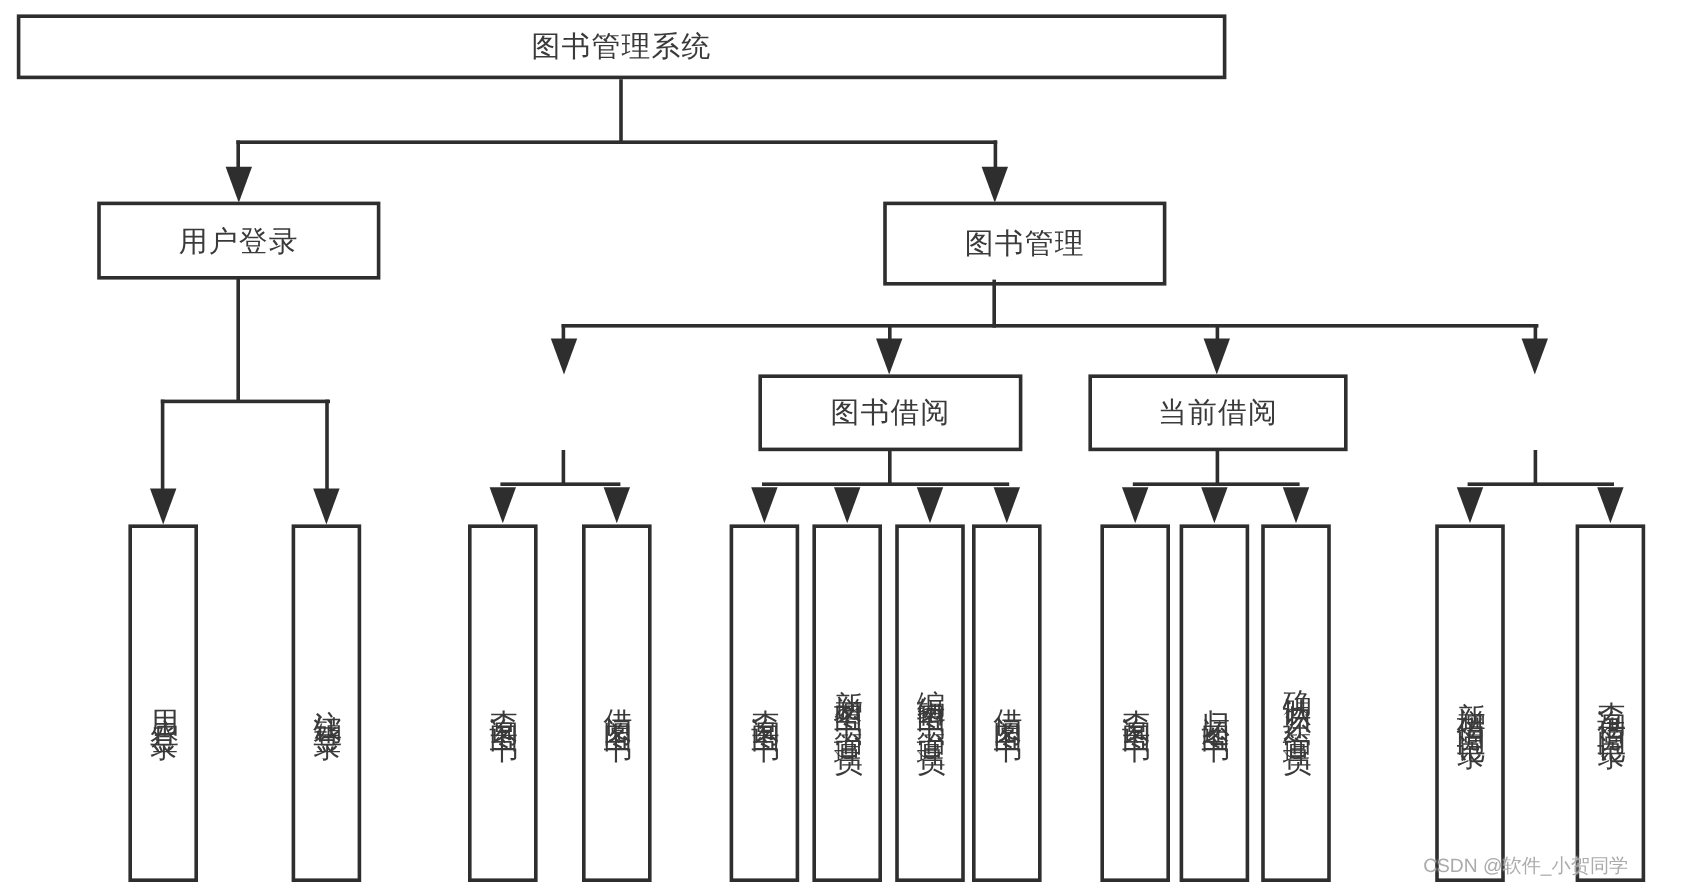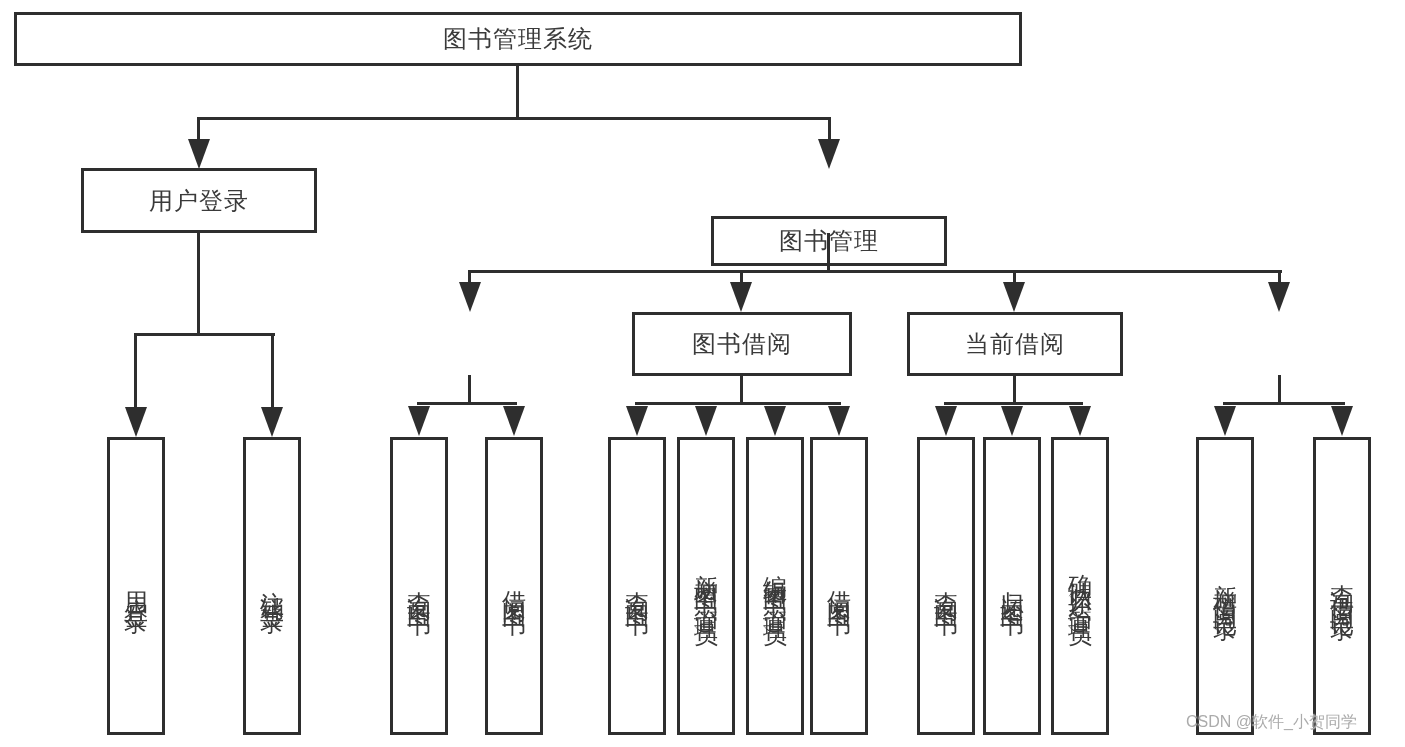--- a/index.html
+++ b/index.html
@@ -54,21 +54,21 @@
   <div class="ln" style="left:516px;top:66px;width:3px;height:52px;"></div>
   <div class="ln" style="left:197px;top:117px;width:634px;height:3px;"></div>
   <div class="ln" style="left:197px;top:117px;width:3px;height:24px;"></div>
   <div class="ln" style="left:828px;top:117px;width:3px;height:24px;"></div>
   <div class="ah" style="left:188px;top:139px;"></div>
   <div class="ah" style="left:818px;top:139px;"></div>
 
   <div class="box hbox" style="left:81px;top:168px;width:236px;height:65px;">
     <span>用户登录</span>
   </div>
-  <div class="box hbox" style="left:711px;top:168px;width:236px;height:50px;margin-top:48px;">
+  <div class="box hbox" style="left:736px;top:168px;width:236px;height:70px;">
     <span>图书管理</span>
   </div>
 
   <div class="ln" style="left:197px;top:232px;width:3px;height:103px;"></div>
   <div class="ln" style="left:134px;top:333px;width:141px;height:3px;"></div>
   <div class="ln" style="left:134px;top:333px;width:3px;height:75px;"></div>
   <div class="ln" style="left:271px;top:333px;width:3px;height:75px;"></div>
   <div class="ah" style="left:125px;top:407px;"></div>
   <div class="ah" style="left:261px;top:407px;"></div>
 

